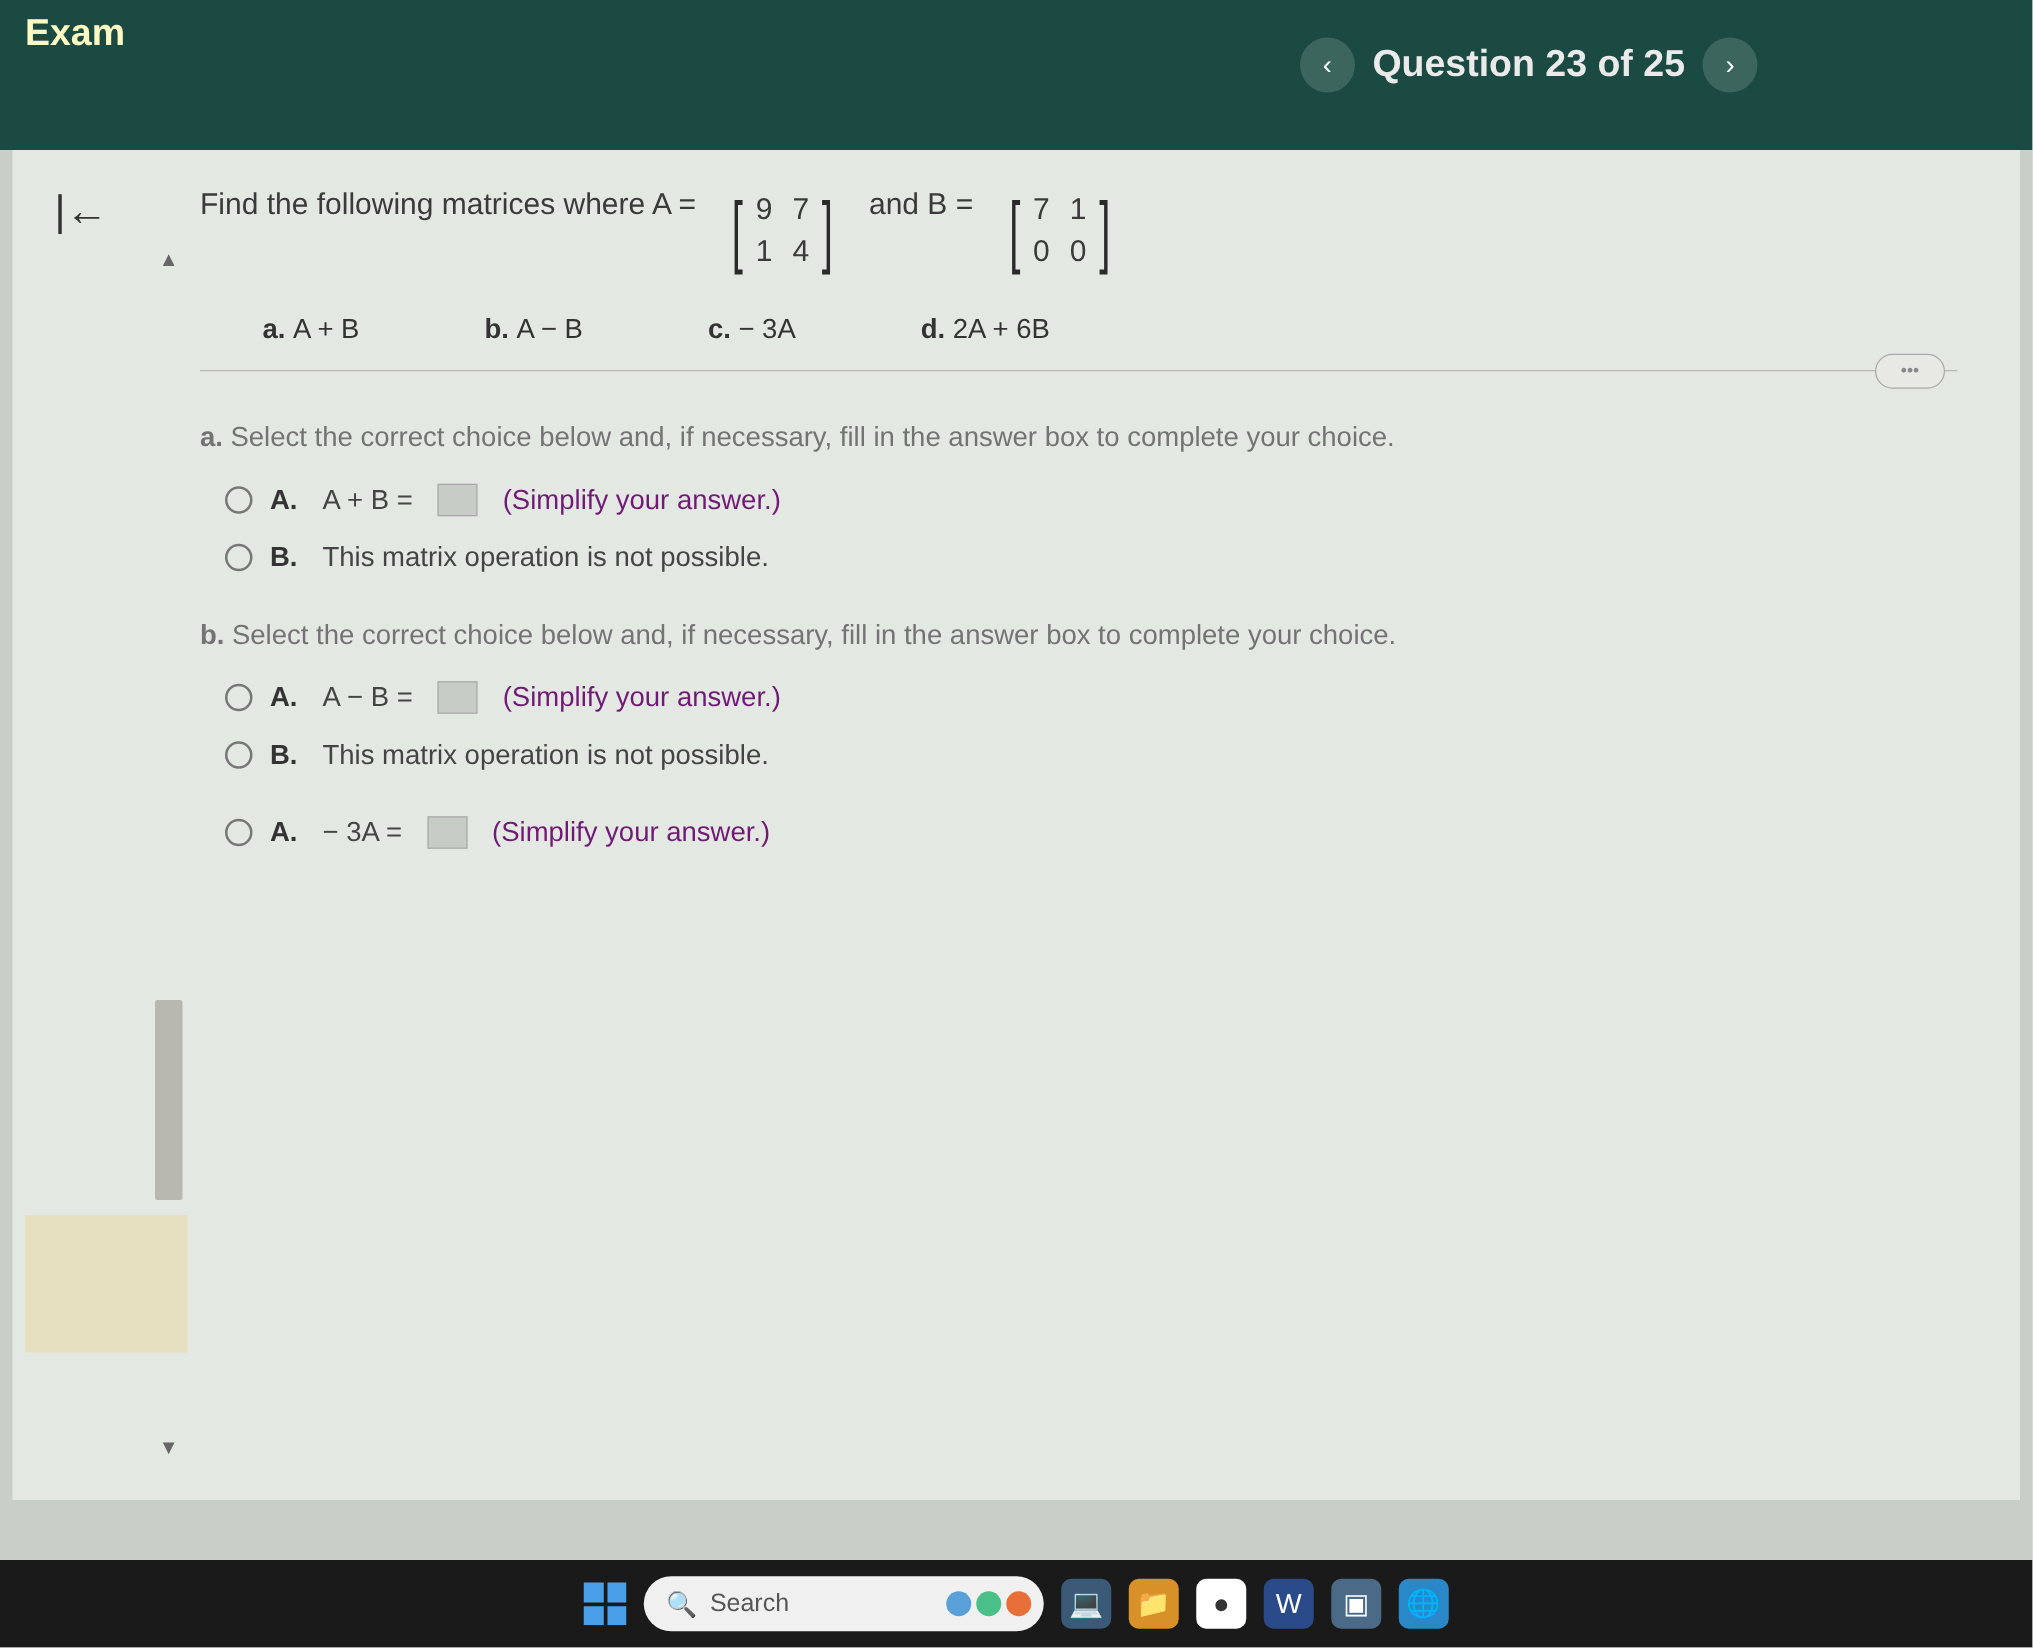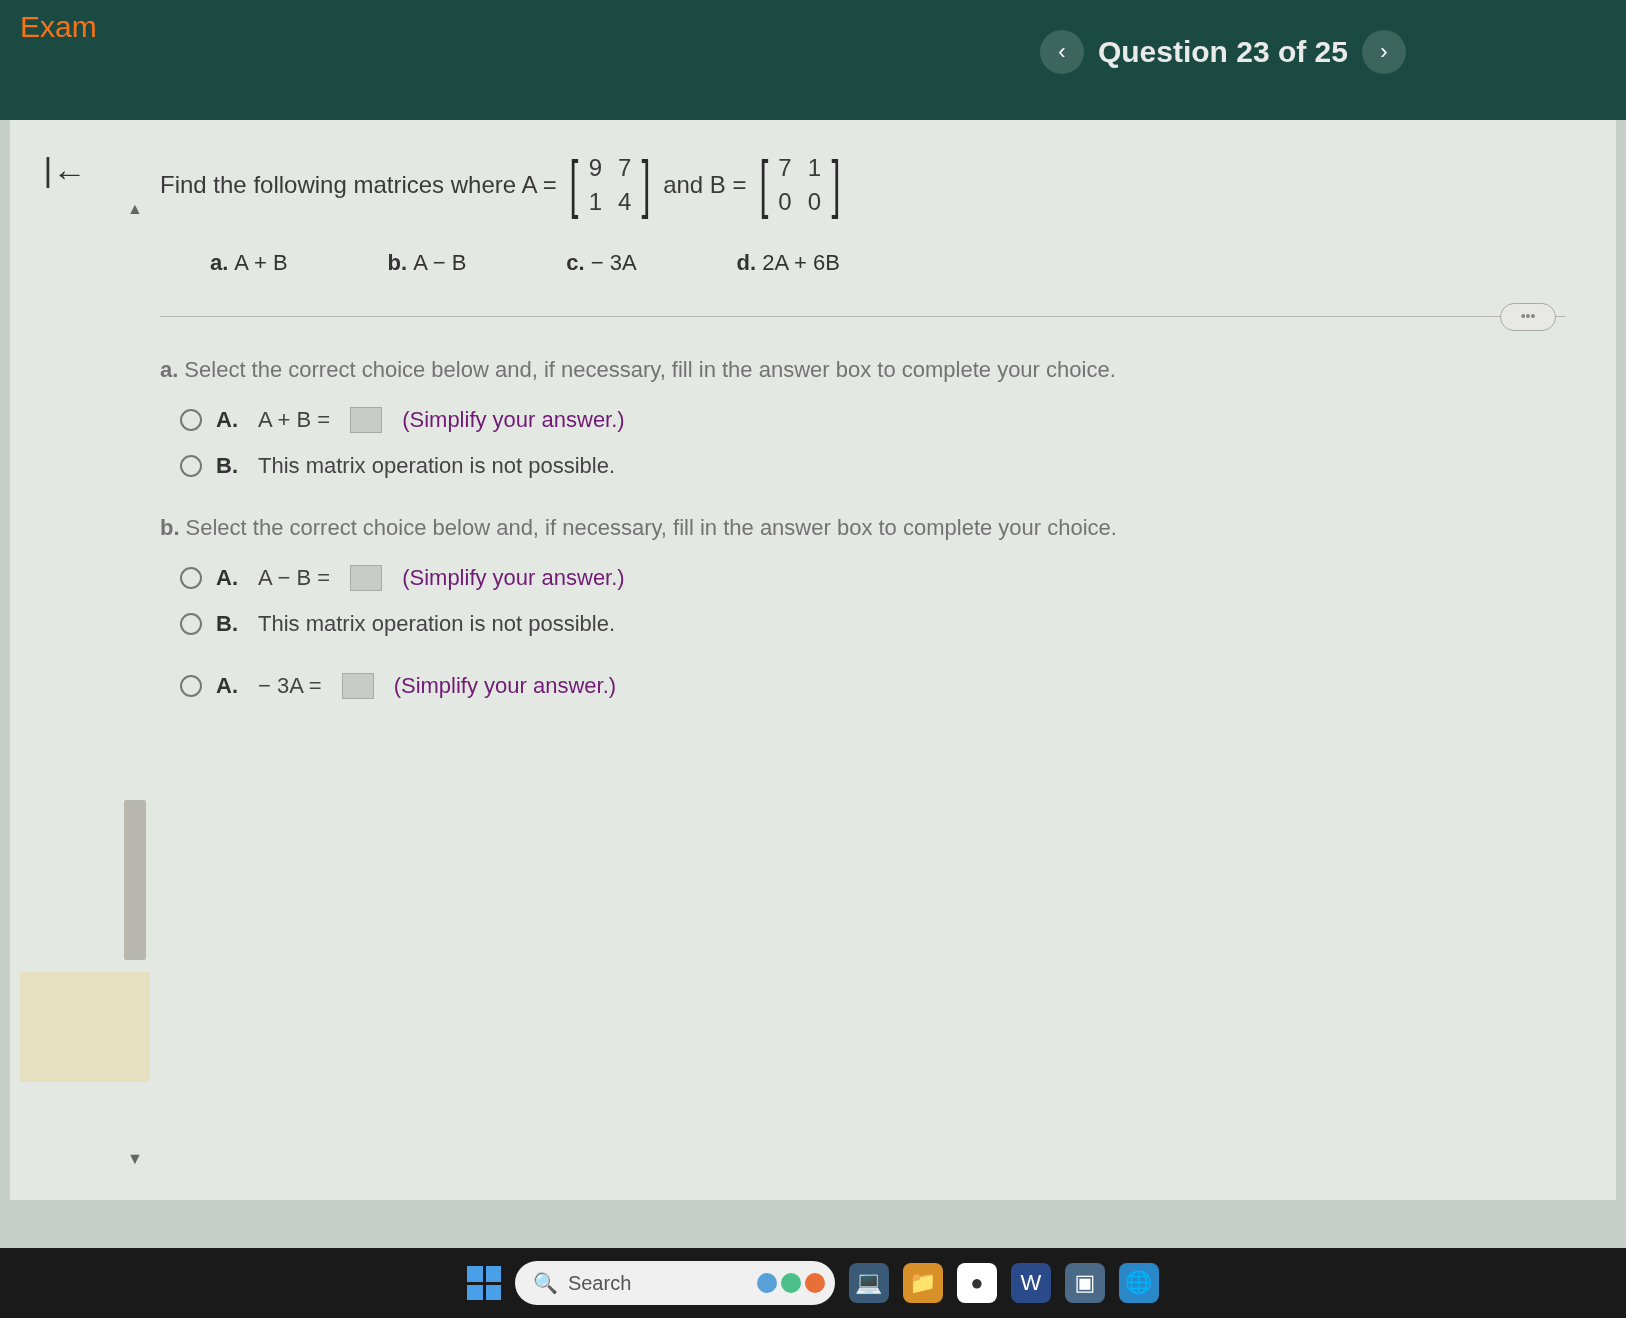--- a/index.html
+++ b/index.html
@@ -15,22 +15,22 @@
   background: #1a4a42;
   color: #fff;
   height: 120px;
   display: flex;
   align-items: flex-start;
   padding: 10px 20px;
   position: relative;
 }
 .exam-label {
   font-size: 30px;
-  font-weight: normal;
-  color: #f97316;
+  font-weight: bold;
+  color: #fef9c3;
 }
 .question-nav {
   position: absolute;
   right: 220px;
   top: 30px;
   display: flex;
   align-items: center;
   gap: 14px;
 }
 .nav-arrow {
@@ -91,24 +91,23 @@
   background: #b8b8b0;
   border-radius: 2px;
 }
 .main-col {
   flex: 1;
   padding: 30px 50px 30px 10px;
   color: #3a3a3a;
 }
 .problem-stem {
   display: flex;
-  align-items: center;
   flex-wrap: wrap;
   font-size: 24px;
-  gap: 4px;
+  gap: 20px;
   margin-bottom: 30px;
 }
 .matrix {
   display: inline-flex;
   align-items: center;
   margin: 0 4px;
 }
 .bracket {
   font-size: 64px;
   font-weight: 100;
@@ -121,21 +120,21 @@
   grid-template-columns: auto auto;
   gap: 6px 16px;
   font-size: 24px;
   padding: 4px 6px;
 }
 .matrix-grid span { text-align: center; }
 .parts-row {
   display: flex;
   gap: 100px;
   font-size: 22px;
-  margin: 10px 0 40px 50px;
+  margin: 10px 0 20px 50px;
   color: #333;
 }
 .parts-row .pl { font-weight: bold; margin-right: 6px; }
 .divider {
   border-top: 1px solid #b8b8b0;
   margin: 20px 0 40px 0;
   position: relative;
 }
 .more-pill {
   position: absolute;

